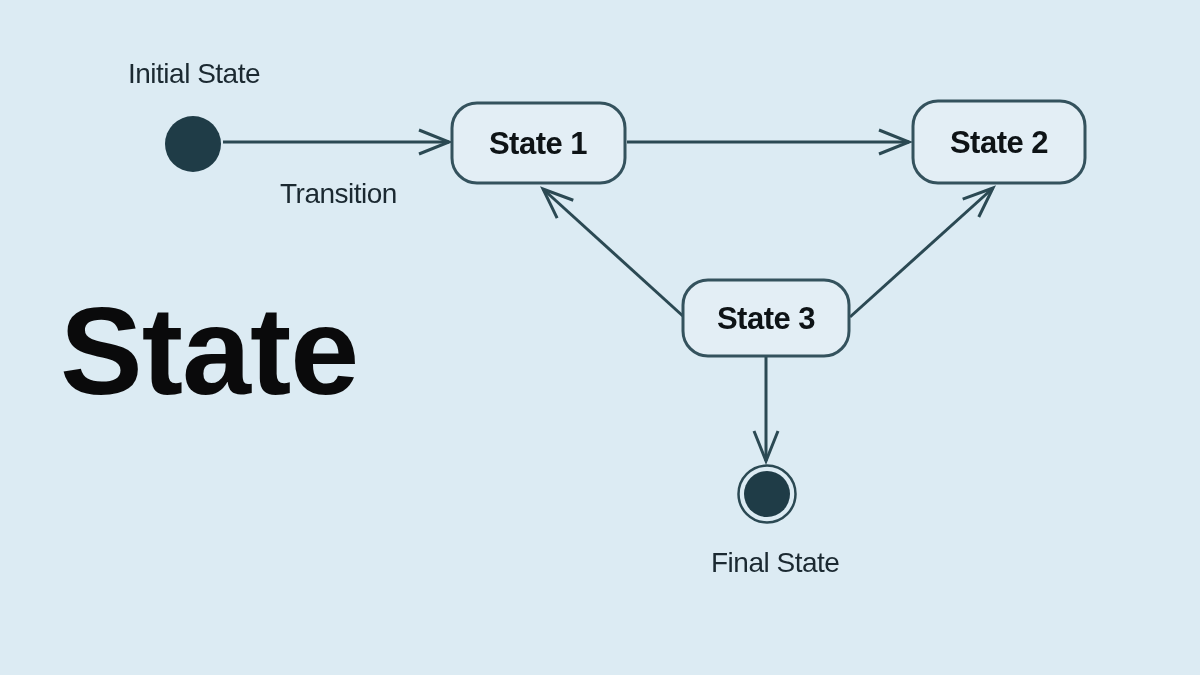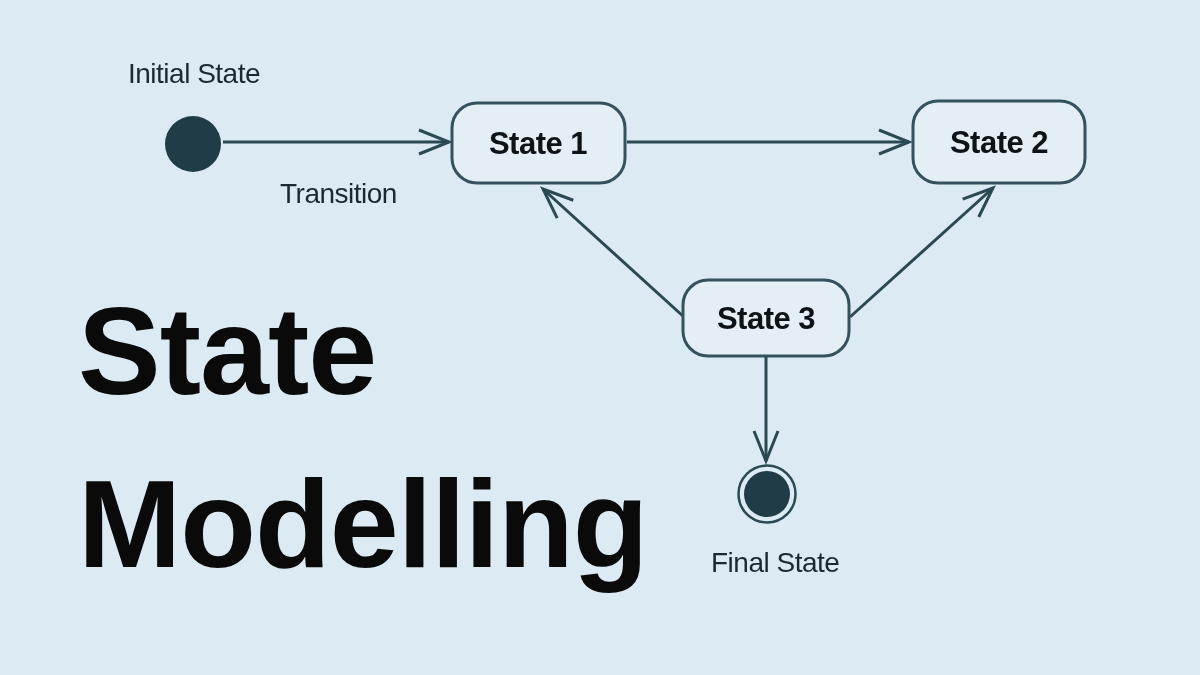--- a/index.html
+++ b/index.html
@@ -63,21 +63,20 @@
     position: absolute;
     left: 60px;
     top: 265px;
     font-family: "Liberation Sans", sans-serif;
     font-size: 124px;
     font-weight: bold;
     letter-spacing: -1px;
     line-height: 173px;
     color: var(--title-text);
     white-space: nowrap;
-    margin-left: 18px;
   }
 </style>
 </head>
 <body>
 
 <div class="canvas">
 
   <svg class="diagram" width="1200" height="675" viewBox="0 0 1200 675">
     <defs>
       <marker id="open-arrow" markerUnits="userSpaceOnUse" markerWidth="38" markerHeight="32" refX="32" refY="14" orient="auto">
@@ -113,16 +112,15 @@
       <circle class="final-inner" cx="767" cy="494" r="23"></circle>
     </g>
 
     <text class="diagram-label" x="128" y="83">Initial State</text>
     <text class="diagram-label" x="280" y="203">Transition</text>
     <text class="diagram-label" x="711" y="572">Final State</text>
   </svg>
 
   <div class="big-title">
     <div>State</div>
-    <div>Modelling</div>
   </div>
 
 </div>
 
 </body></html>

